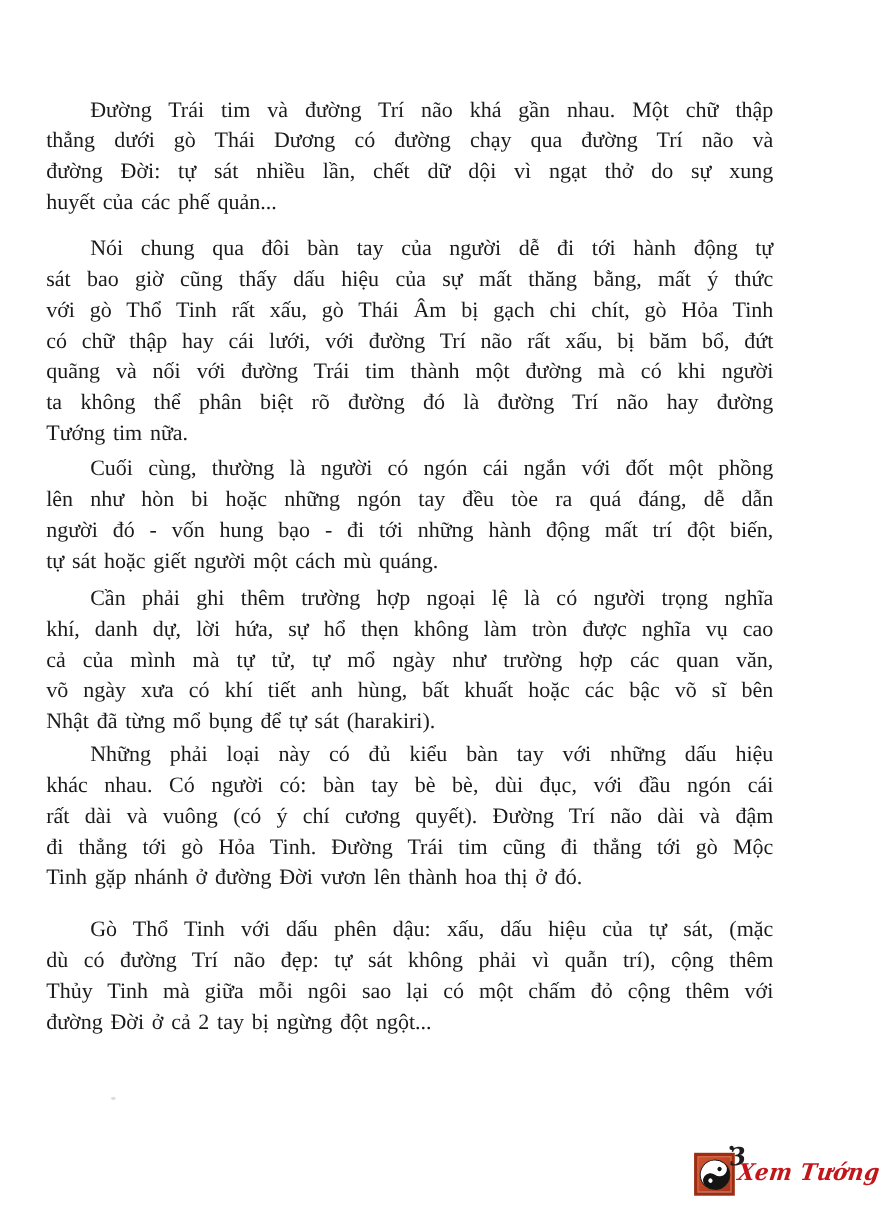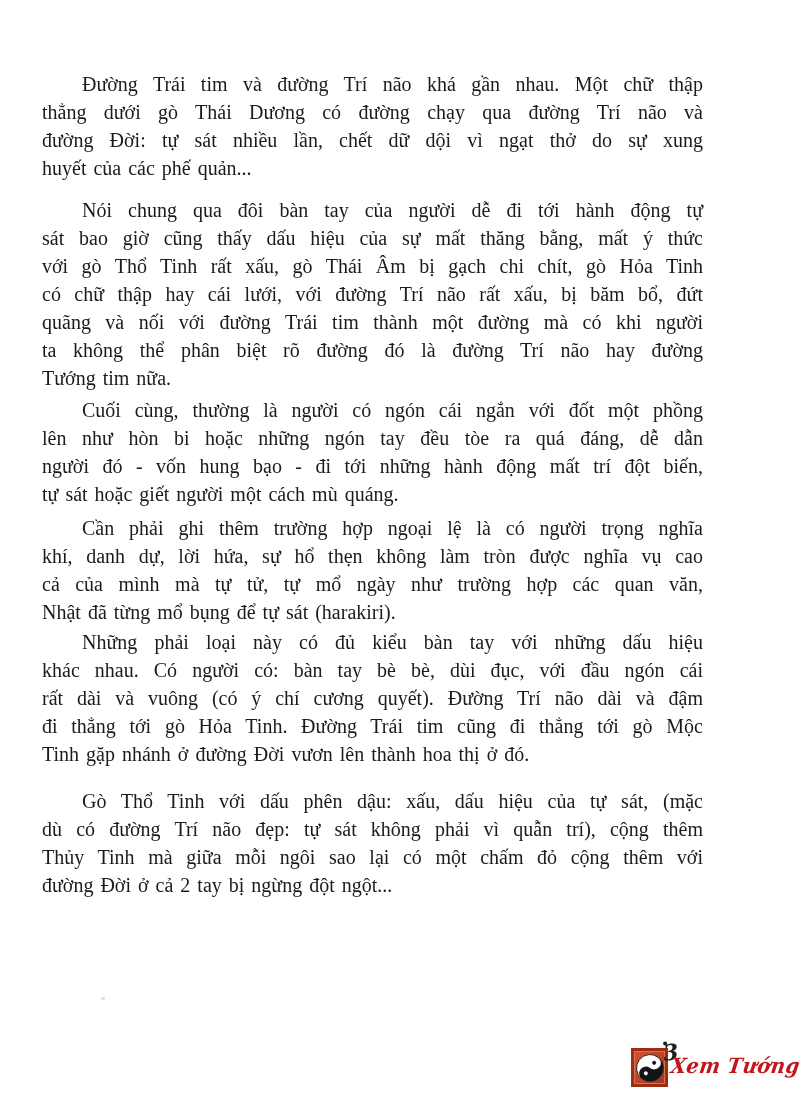--- a/index.html
+++ b/index.html
@@ -16,21 +16,21 @@
   }
   .page {
     position: absolute;
     inset: 0;
     background: #ffffff;
   }
   
   .text-block {
     position: absolute;
     left: 42px;
-    top: 70px;
+    top: 86px;
     width: 661px;
     color: #1b1b1b;
     font-size: 20px;
     line-height: 28px;
     word-spacing: 2px;
   }
   .para { margin: 0; }
   .para:nth-child(2) { margin-top: 14px; }
   .para:nth-child(3) { margin-top: 4px; }
   .para:nth-child(4) { margin-top: 6px; }
@@ -142,20 +142,21 @@
       <div class="para">
         <div class="line first">Cuối cùng, thường là người có ngón cái ngắn với đốt một phồng</div>
         <div class="line">lên như hòn bi hoặc những ngón tay đều tòe ra quá đáng, dễ dẫn</div>
         <div class="line">người đó - vốn hung bạo - đi tới những hành động mất trí đột biến,</div>
         <div class="line last">tự sát hoặc giết người một cách mù quáng.</div>
       </div>
       <div class="para">
         <div class="line first">Cần phải ghi thêm trường hợp ngoại lệ là có người trọng nghĩa</div>
         <div class="line">khí, danh dự, lời hứa, sự hổ thẹn không làm tròn được nghĩa vụ cao</div>
         <div class="line">cả của mình mà tự tử, tự mổ ngày như trường hợp các quan văn,</div>
+        <div class="line">võ ngày xưa có khí tiết anh hùng, bất khuất hoặc các bậc võ sĩ bên</div>
         <div class="line last">Nhật đã từng mổ bụng để tự sát (harakiri).</div>
       </div>
       <div class="para">
         <div class="line first">Những phải loại này có đủ kiểu bàn tay với những dấu hiệu</div>
         <div class="line">khác nhau. Có người có: bàn tay bè bè, dùi đục, với đầu ngón cái</div>
         <div class="line">rất dài và vuông (có ý chí cương quyết). Đường Trí não dài và đậm</div>
         <div class="line">đi thẳng tới gò Hỏa Tinh. Đường Trái tim cũng đi thẳng tới gò Mộc</div>
         <div class="line last">Tinh gặp nhánh ở đường Đời vươn lên thành hoa thị ở đó.</div>
       </div>
       <div class="para">

